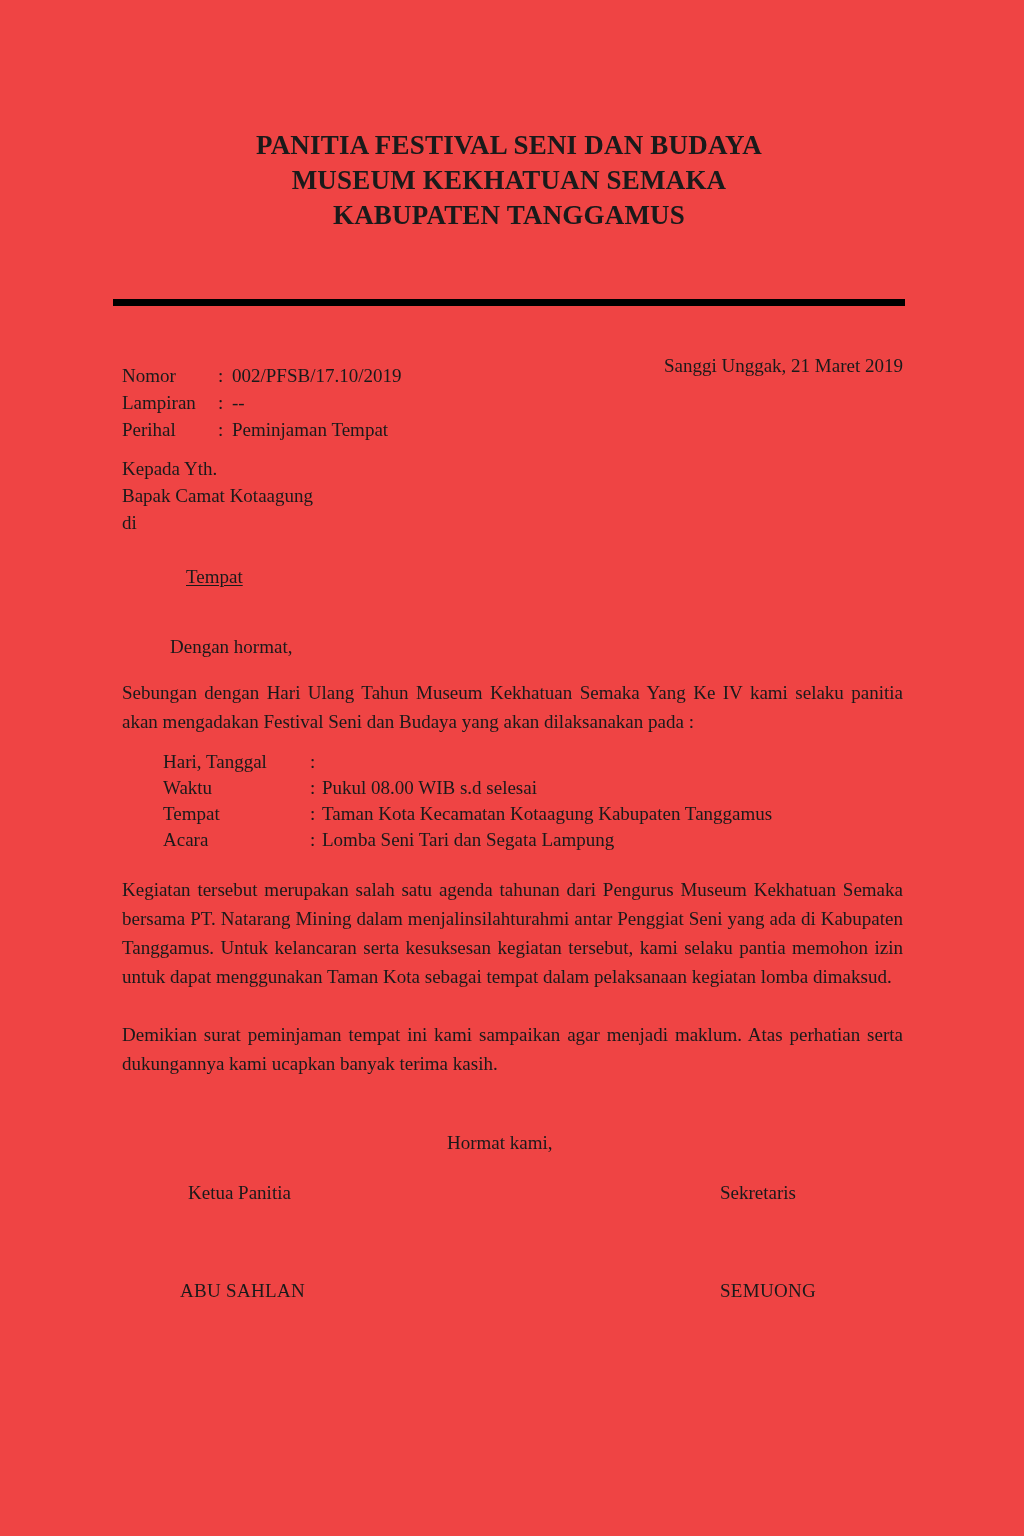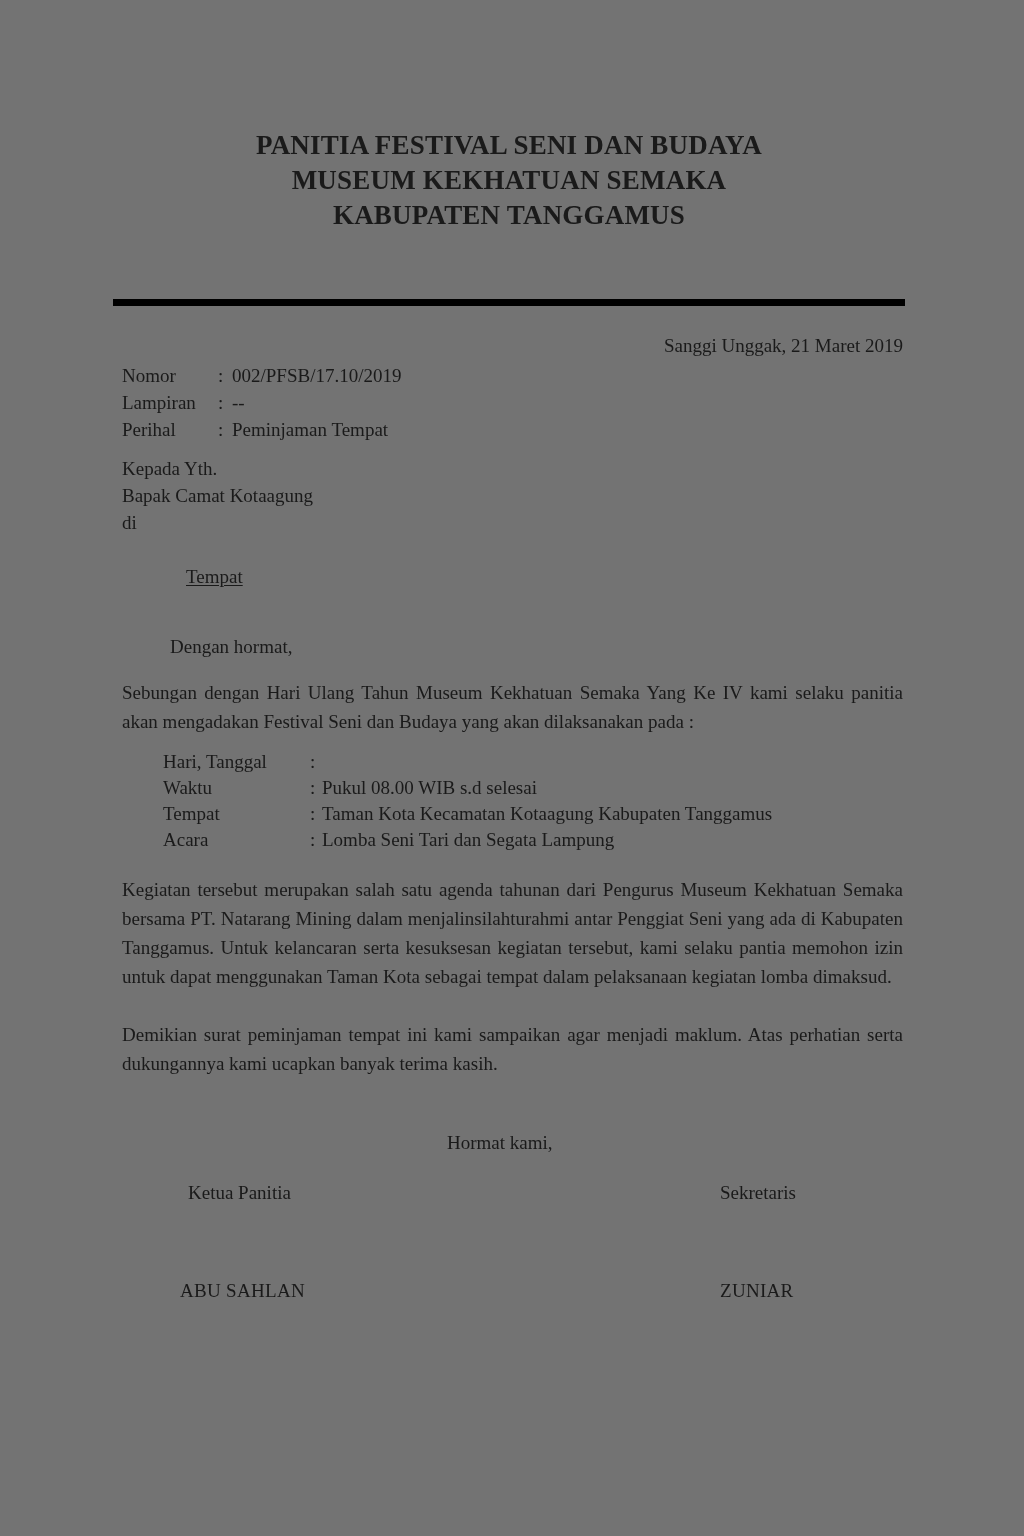--- a/index.html
+++ b/index.html
@@ -13,21 +13,21 @@
     height: 1536px;
     position: relative;
     font-family: "Liberation Serif", "DejaVu Serif", serif;
     color: #1a1a1a;
     overflow: hidden;
   }
 
   .page {
     position: absolute;
     inset: 0;
-    background: #737373;
+    background: #ef4444;
   }
 
   
   .letterhead {
     position: absolute;
     left: 113px;
     top: 128px;
     width: 792px;
     text-align: center;
   }
@@ -50,21 +50,21 @@
     top: 299px;
     width: 792px;
     height: 7px;
     background: #000000;
   }
 
   
   .dateline {
     position: absolute;
     left: 113px;
-    top: 333px;
+    top: 353px;
     width: 790px;
     text-align: right;
     font-size: 19px;
     line-height: 26px;
   }
 
   
   .refblock {
     position: absolute;
     left: 122px;
@@ -259,15 +259,15 @@
     </div>
   </div>
 
   <div class="para para-main">Kegiatan tersebut merupakan salah satu agenda tahunan dari Pengurus Museum Kekhatuan Semaka bersama PT. Natarang Mining dalam menjalinsilahturahmi antar Penggiat Seni yang ada di Kabupaten Tanggamus. Untuk kelancaran serta kesuksesan kegiatan tersebut, kami selaku pantia memohon izin untuk dapat menggunakan Taman Kota sebagai tempat dalam pelaksanaan kegiatan lomba dimaksud.</div>
   <div class="para para-closing">Demikian surat peminjaman tempat ini kami sampaikan agar menjadi maklum. Atas perhatian serta dukungannya kami ucapkan banyak terima kasih.</div>
 
   <div class="hormat">Hormat kami,</div>
   <div class="sign-left">Ketua Panitia</div>
   <div class="sign-right">Sekretaris</div>
   <div class="sign-name name-left">ABU SAHLAN</div>
-  <div class="sign-name name-right">ZUNIAR</div>
+  <div class="sign-name name-right">SEMUONG</div>
 
 </div>
 
 </body></html>

